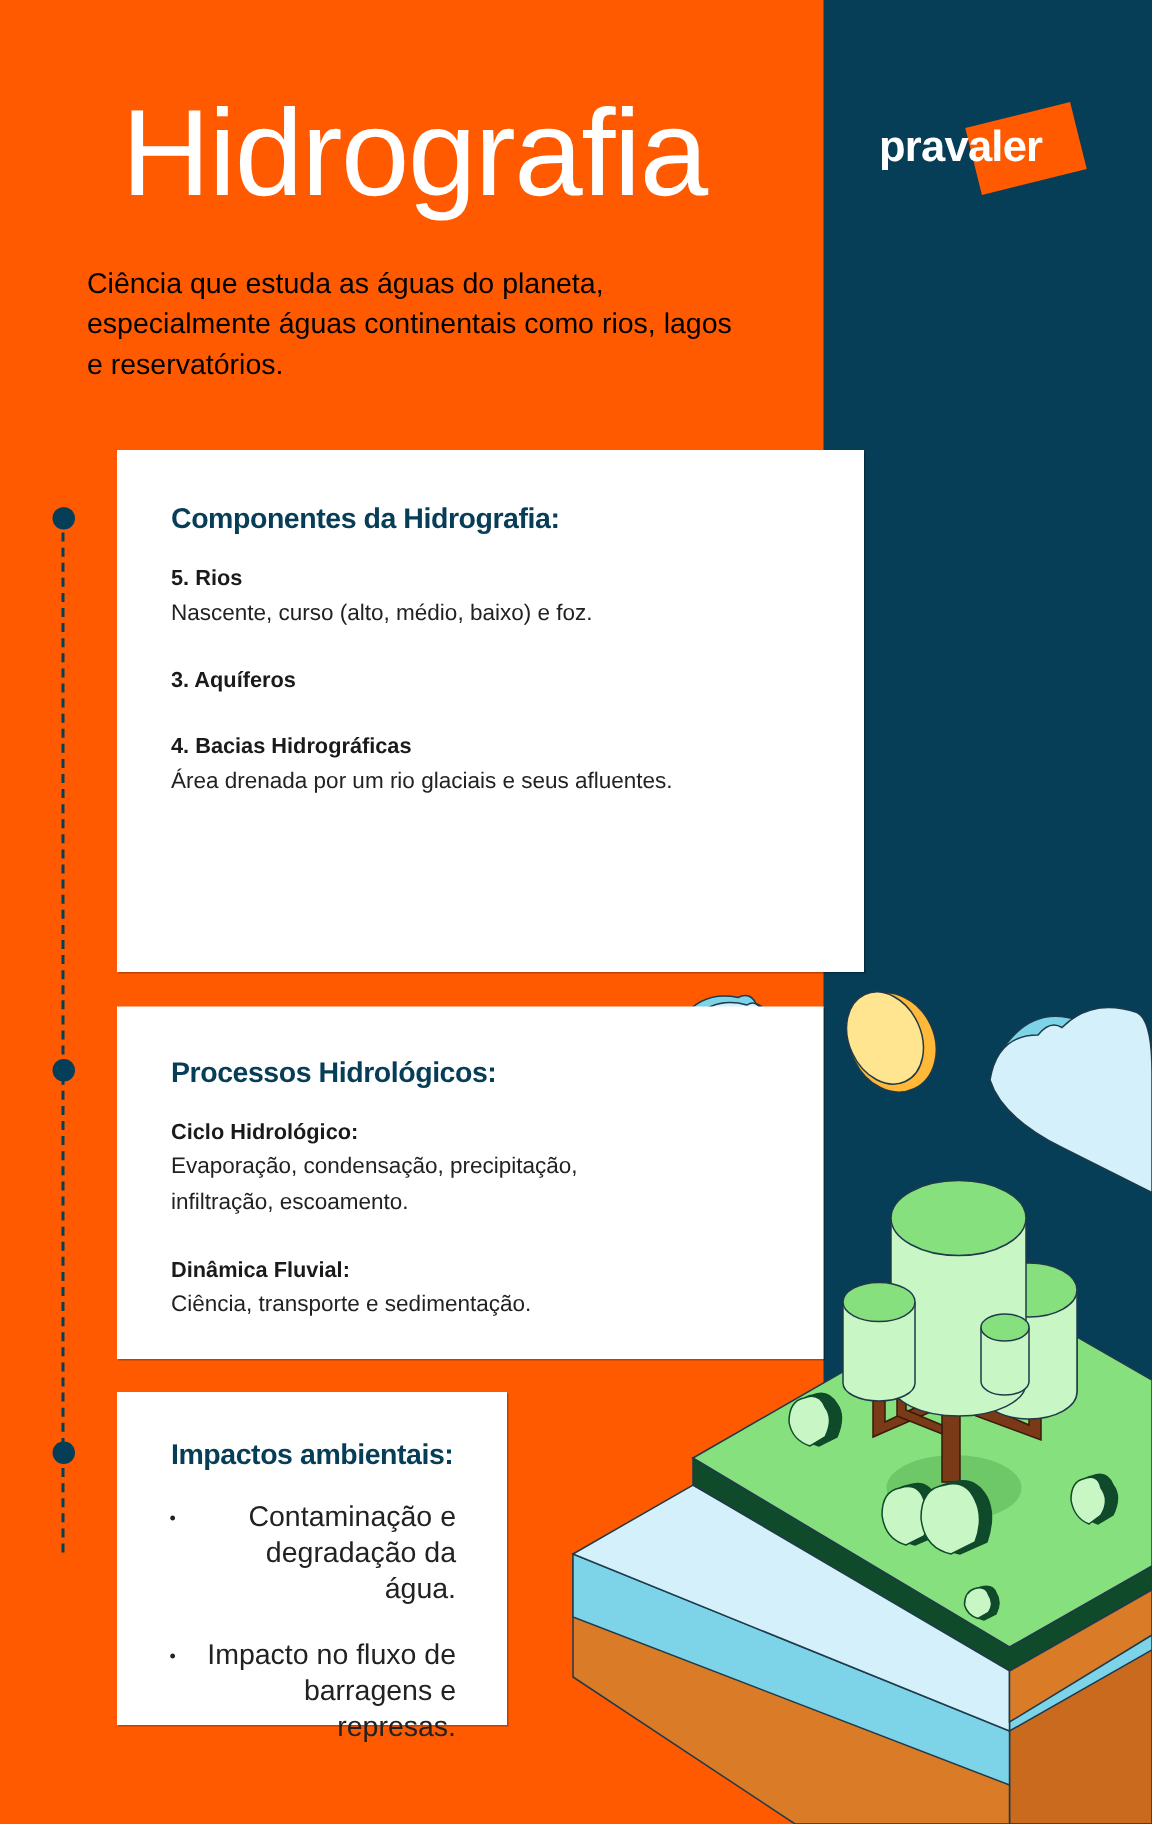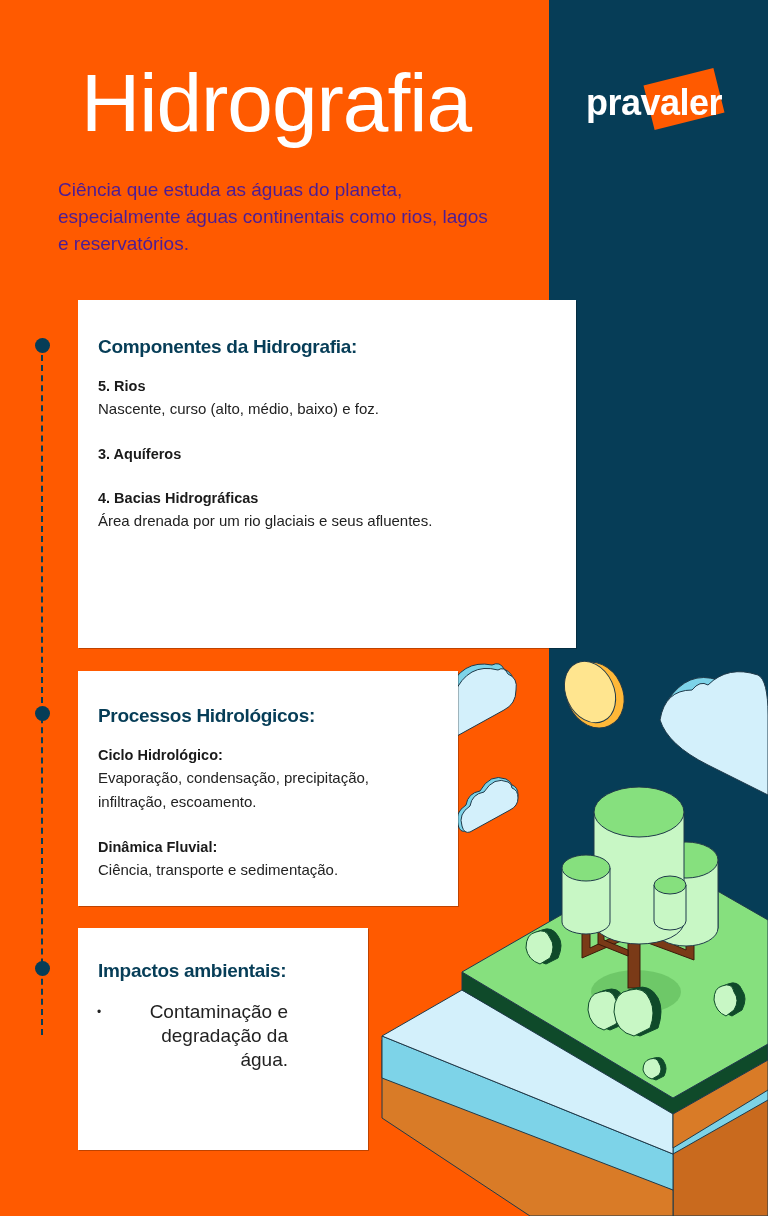--- a/index.html
+++ b/index.html
@@ -14,45 +14,45 @@
     background:#063d57;
   }
   .title {
     position:absolute; left:52px; top:62px;
     color:#ffffff; font-size:82px; font-weight:400; letter-spacing:-1px;
     line-height:1;
     margin-left:29px;
   }
   .subtitle {
     position:absolute; left:58px; top:176px; width:440px;
-    color:#4c1d95; font-size:19px; line-height:27px;
+    color:#000000; font-size:19px; line-height:27px;
   }
   .logo {
     position:absolute; left:586px; top:72px; width:150px; height:56px;
   }
   .logo-tag {
     position:absolute; left:62px; top:4px; width:72px; height:46px;
     background:#ff5a00; transform:rotate(-14deg);
   }
   .logo-text {
     position:absolute; left:0; top:10px;
-    color:#ffffff; font-size:36px; font-weight:700; letter-spacing:-0.5px;
+    color:#ffffff; font-size:29px; font-weight:700; letter-spacing:-0.5px;
   }
   .timeline-line {
     position:absolute; left:41px; top:345px; width:0; height:690px;
     border-left:2px dashed #063d57;
   }
   .timeline-dot {
     position:absolute; left:35px; width:15px; height:15px; border-radius:50%;
     background:#063d57;
   }
   .card {
     position:absolute; left:78px; width:498px; background:#ffffff;
     box-shadow:1px 1px 0 rgba(0,0,0,0.25);
-    padding-left:20px; color:#1a1a1a;
+    padding-left:36px; color:#1a1a1a;
   }
   .card h2 {
     color:#063d57; font-size:19px; font-weight:700; letter-spacing:-0.3px;
     margin-bottom:18px;
   }
   .item { margin-bottom:23px; }
   .item-title { font-size:14.5px; font-weight:700; line-height:21px; }
   .item-desc { font-size:15px; line-height:24px; color:#222; }
   .bullets { list-style:none; }
   .bullets li { position:relative; padding-left:12px; font-size:19px; line-height:24px; margin-bottom:20px; color:#222;text-align:right;}
@@ -165,30 +165,31 @@
   </div>
   <div class="item">
     <div class="item-title">3. Aquíferos</div>
   </div>
   <div class="item">
     <div class="item-title">4. Bacias Hidrográficas</div>
     <div class="item-desc">Área drenada por um rio glaciais e seus afluentes.</div>
   </div>
 </section>
 
-<section class="card" style="top:671px; height:235px; padding-top:34px; width:380px;">
+<section class="card" style="top:671px; height:235px; padding-top:34px; width:471px;">
   <h2>Processos Hidrológicos:</h2>
   <div class="item" style="width:300px">
     <div class="item-title">Ciclo Hidrológico:</div>
     <div class="item-desc">Evaporação, condensação, precipitação, infiltração, escoamento.</div>
   </div>
   <div class="item">
     <div class="item-title">Dinâmica Fluvial:</div>
     <div class="item-desc">Ciência, transporte e sedimentação.</div>
   </div>
 </section>
 
-<section class="card" style="top:928px; height:222px; padding-top:32px; width:290px;">
+<section class="card" style="top:928px; height:222px; padding-top:32px; width:260px;">
   <h2>Impactos ambientais:</h2>
   <ul class="bullets" style="width:190px">
     <li>Contaminação e degradação da água.</li>
+    <li>Impacto no fluxo de barragens e represas.</li>
   </ul>
 </section>
 
 </body></html>

